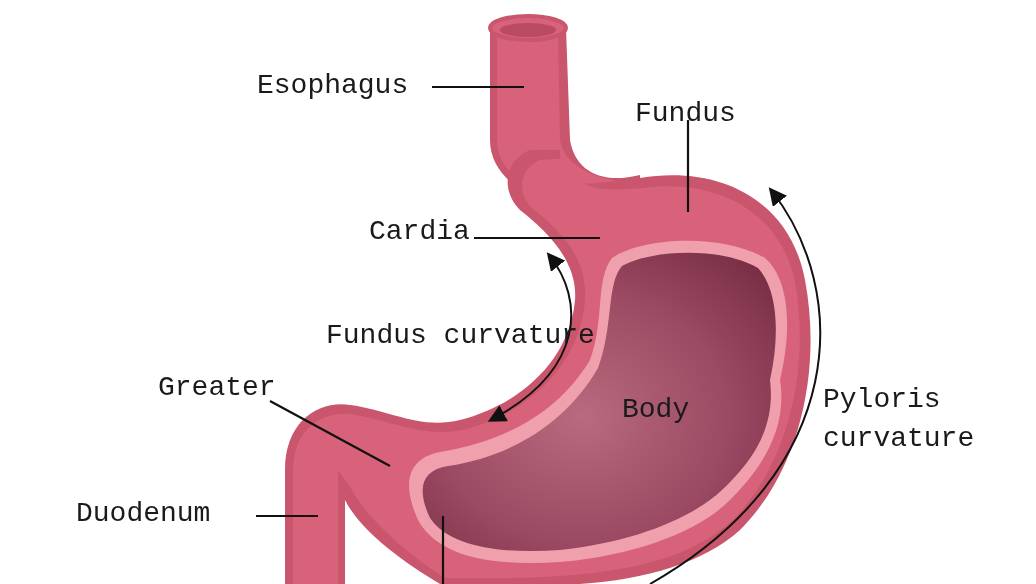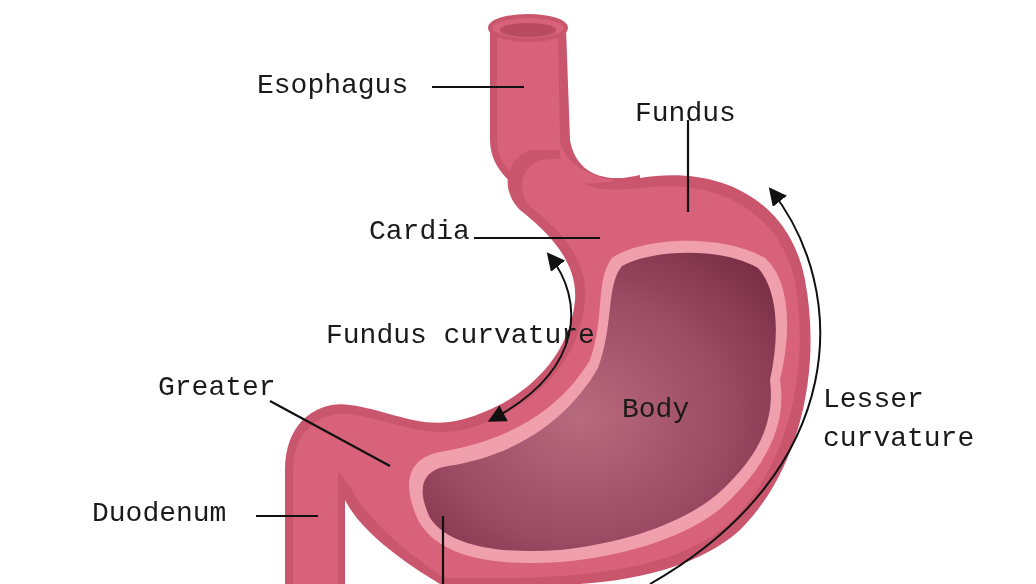--- a/index.html
+++ b/index.html
@@ -52,15 +52,15 @@
     <path d="M771,190 C850,290 850,470 650,584" marker-start="url(#arrowHead)"></path>
   </g>
 </svg>
 
 <div class="label" style="left:257px; top:70px;">Esophagus</div>
 <div class="label" style="left:635px; top:98px;">Fundus</div>
 <div class="label" style="left:369px; top:216px;">Cardia</div>
 <div class="label" style="left:326px; top:320px;">Fundus curvature</div>
 <div class="label" style="left:158px; top:372px;">Greater</div>
 <div class="label" style="left:622px; top:394px;">Body</div>
-<div class="label" style="left:823px; top:384px;">Lesser</div>
+<div class="label" style="left:823px; top:384px;">Pyloris</div>
 <div class="label" style="left:823px; top:423px;">curvature</div>
-<div class="label" style="left:92px; top:498px;">Duodenum</div>
+<div class="label" style="left:76px; top:498px;">Duodenum</div>
 
 </body></html>

